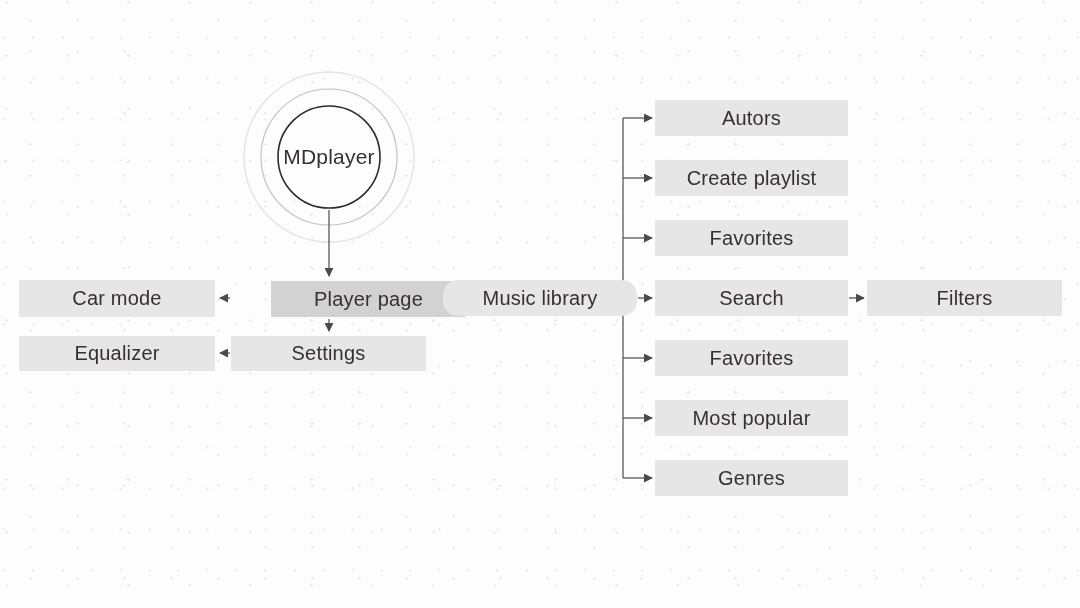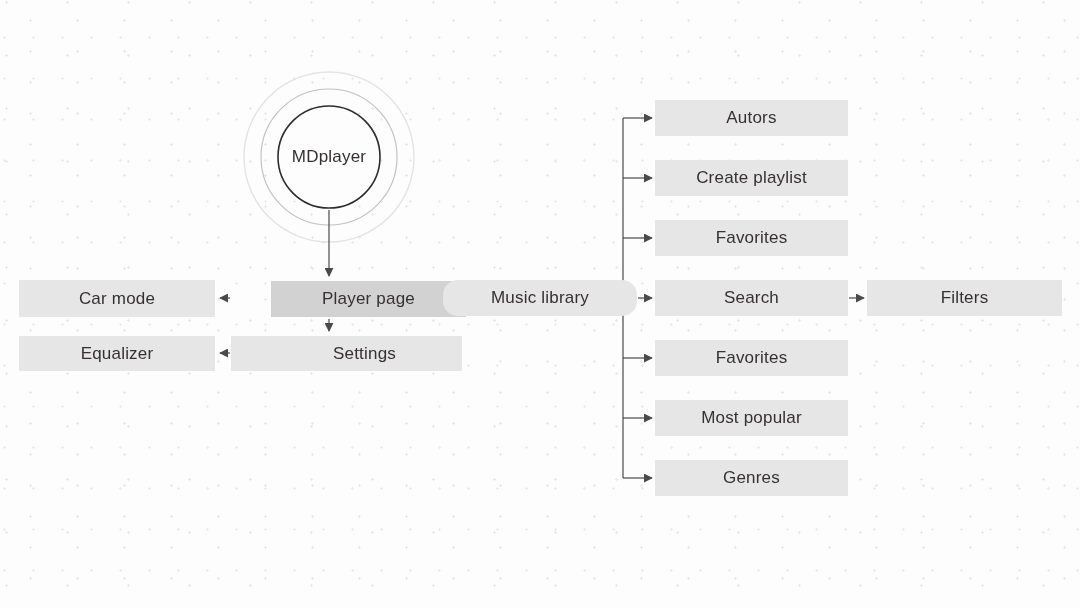--- a/index.html
+++ b/index.html
@@ -29,40 +29,40 @@
     z-index: 1;
   }
   .node {
     position: absolute;
     z-index: 2;
     display: flex;
     align-items: center;
     justify-content: center;
     background: #e6e6e6;
     color: #363130;
-    font-size: 17px;
+    font-size: 20px;
     letter-spacing: 0.2px;
     white-space: nowrap;
     user-select: none;
   }
   .node.active {
     background: #d2d2d2;
   }
   .root-label {
     position: absolute;
     z-index: 2;
     left: 254px;
     top: 82px;
     width: 150px;
     height: 150px;
     display: flex;
     align-items: center;
     justify-content: center;
     color: #363130;
-    font-size: 17px;
+    font-size: 21px;
     letter-spacing: 0.2px;
     user-select: none;
   }
 </style>
 </head>
 <body>
 
 <div class="stage">
 
   <svg class="lines" width="1080" height="608" viewBox="0 0 1080 608">
@@ -103,21 +103,21 @@
   <div class="root-label">MDplayer</div>
 
   <div class="node" style="left:19px;  top:280px; width:196px; height:37px;">Car mode</div>
 
   <div class="node active" style="left:231px; top:281px; width:195px; height:36px;margin-left:40px;">Player page</div>
 
   <div class="node" style="left:443px; top:280px; width:194px; height:36px;border-radius:15px;">Music library</div>
 
   <div class="node" style="left:19px;  top:336px; width:196px; height:35px;">Equalizer</div>
 
-  <div class="node" style="left:231px; top:336px; width:195px; height:35px;padding-left:36px;">Settings</div>
+  <div class="node" style="left:231px; top:336px; width:195px; height:35px;">Settings</div>
 
   <div class="node" style="left:655px; top:100px; width:193px; height:36px;">Autors</div>
 
   <div class="node" style="left:655px; top:160px; width:193px; height:36px;">Create playlist</div>
 
   <div class="node" style="left:655px; top:220px; width:193px; height:36px;">Favorites</div>
 
   <div class="node" style="left:655px; top:280px; width:193px; height:36px;text-align:center;">Search</div>
 
   <div class="node" style="left:655px; top:340px; width:193px; height:36px;">Favorites</div>

